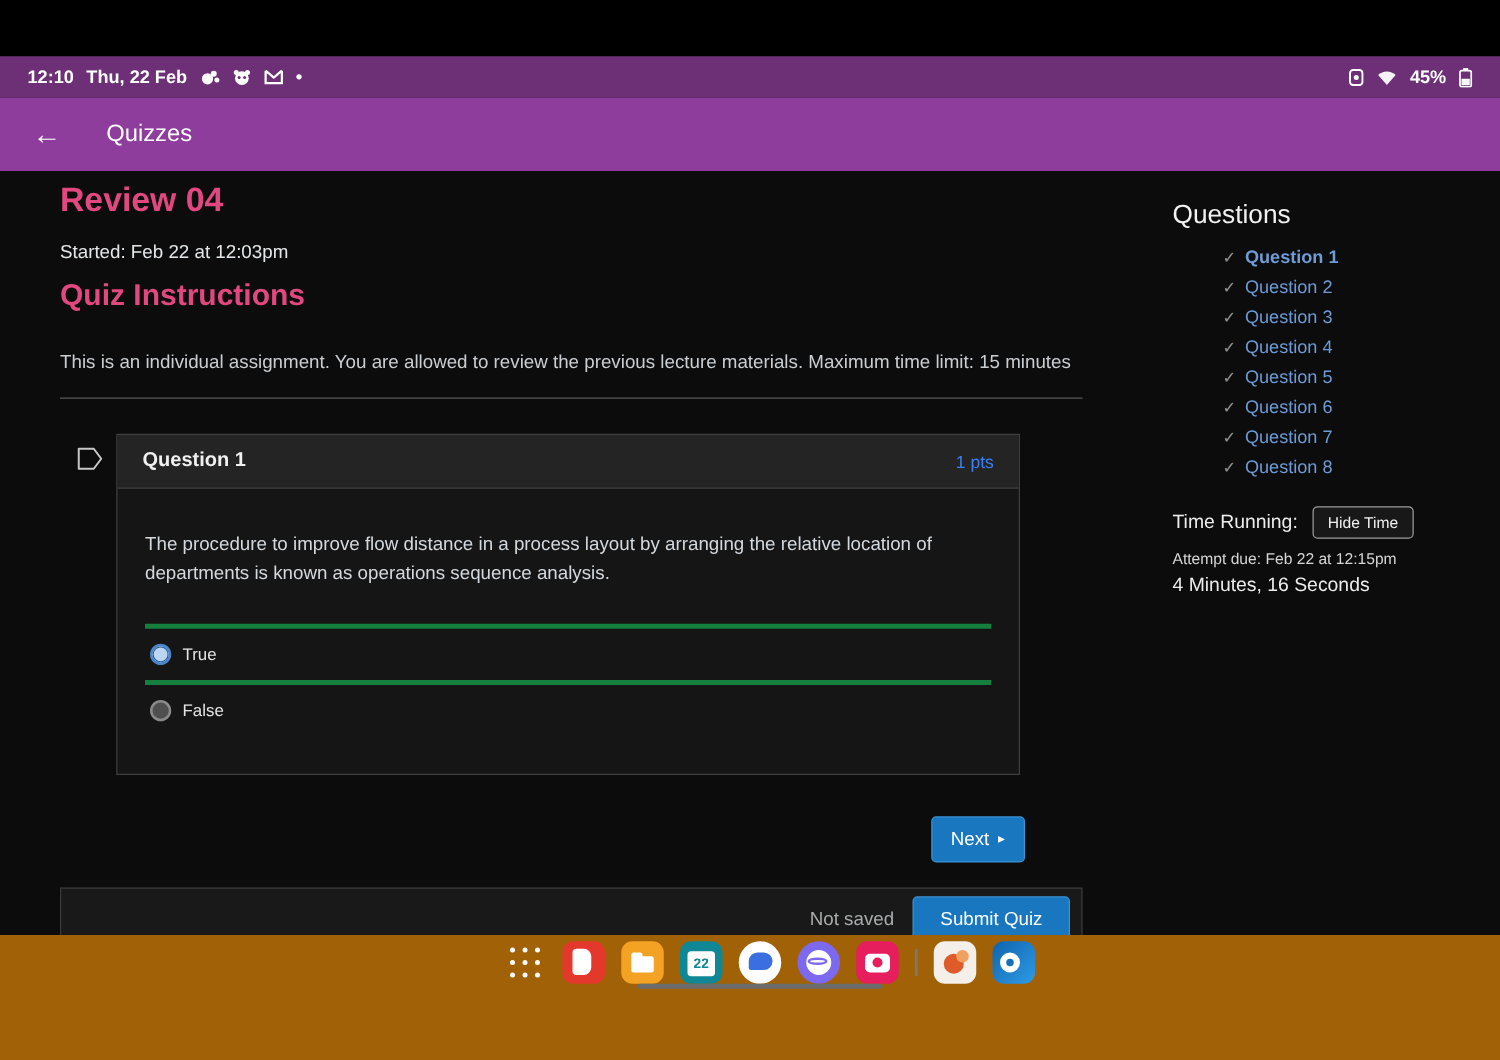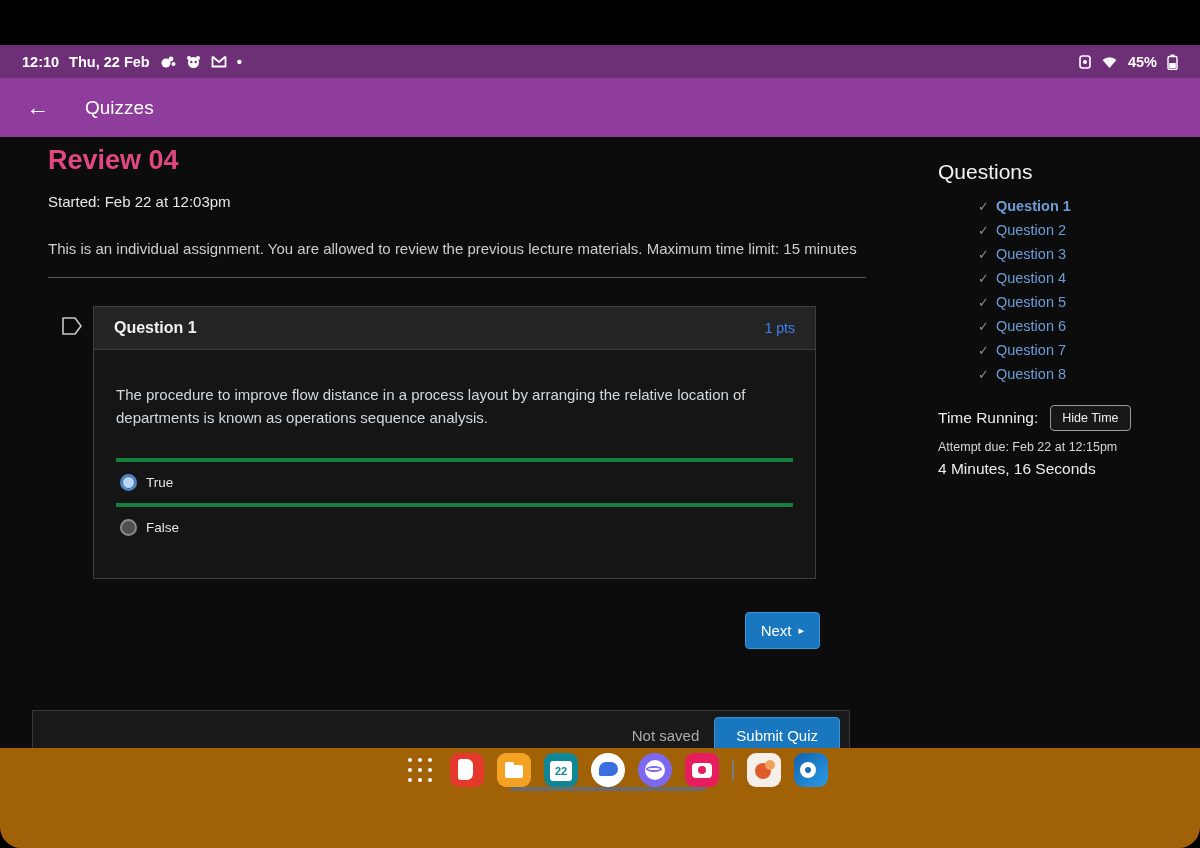--- a/index.html
+++ b/index.html
@@ -1,17 +1,17 @@
 <!DOCTYPE html>
 <html><head>
 <meta charset="utf-8">
 <style>
   html,body{margin:0;padding:0;background:#000;}
   .frame{position:relative;width:1200px;height:848px;background:#000;overflow:hidden;
-         font-family:"Liberation Sans","DejaVu Sans",sans-serif;border-radius:21px;-webkit-font-smoothing:antialiased;}
+         font-family:"Liberation Sans","DejaVu Sans",sans-serif;-webkit-font-smoothing:antialiased;}
 
   
   .status-bar{position:absolute;left:0;top:45px;width:100%;height:33px;background:#6d3076;
               display:flex;align-items:center;justify-content:space-between;box-sizing:border-box;
               padding:0 22px;color:#fff;font-size:14.5px;font-weight:700;}
   .sb-group{display:flex;align-items:center;gap:10px;}
   .sb-icon{display:inline-flex;align-items:center;}
   .sb-dot{font-size:15px;line-height:1;}
 
   
@@ -45,21 +45,21 @@
   .answer-row.selected .radio{border:2px solid #4b86c6;background:#bcd6f2;box-shadow:0 0 0 1px #2a5f9e inset;}
   .answer-label{font-size:13.5px;color:#e4e4e4;}
 
   .next-row{width:772px;display:flex;justify-content:flex-end;margin-top:33px;}
   .btn-blue{background:#1877bf;border:1px solid #3a94d6;color:#fff;border-radius:4px;
             font-family:inherit;font-size:15px;cursor:pointer;}
   .next-btn{padding:9px 15px;display:flex;align-items:center;gap:7px;}
   .next-arrow{font-size:11px;line-height:1;}
 
   
-  .footer-bar{position:absolute;left:32px;top:710px;width:818px;height:50px;background:#191919;
+  .footer-bar{position:absolute;left:48px;top:710px;width:818px;height:50px;background:#191919;
               border:1px solid #3a3a3a;box-sizing:border-box;display:flex;align-items:center;
               justify-content:flex-end;gap:15px;padding-right:9px;z-index:1;}
   .not-saved{font-size:15px;color:#a9abad;}
   .submit-btn{padding:9px 21px;font-weight:400;}
 
   
   .sidebar{position:absolute;left:938px;top:23px;width:240px;}
   .sidebar-heading{font-size:21px;font-weight:400;color:#f1f1f1;margin:0;}
   .q-list{margin-top:10px;padding-left:40px;}
   .q-list-item{display:flex;align-items:center;gap:7px;height:24px;cursor:pointer;}
@@ -165,20 +165,21 @@
   <div class="app-bar">
     <span class="back-arrow">←</span>
     <span class="app-title">Quizzes</span>
   </div>
 
   <div class="content">
 
     <div class="main">
       <h1 class="quiz-title">Review 04</h1>
       <div class="started">Started: Feb 22 at 12:03pm</div>
+      <h2 class="instructions-title">Quiz Instructions</h2>
       <div class="instructions-body">This is an individual assignment.  You are allowed to review the previous lecture materials.  Maximum time limit: 15 minutes</div>
       <hr class="rule">
 
       <div class="question-wrap">
         <span class="flag-btn">
           <svg width="24" height="24" viewBox="0 0 24 24">
               <polygon points="3,4 15,4 21,12 15,20 3,20" fill="none" stroke="#c7c7c7" stroke-width="1.6" stroke-linejoin="round"></polygon>
             </svg>
         </span>
         <div class="question-card">

